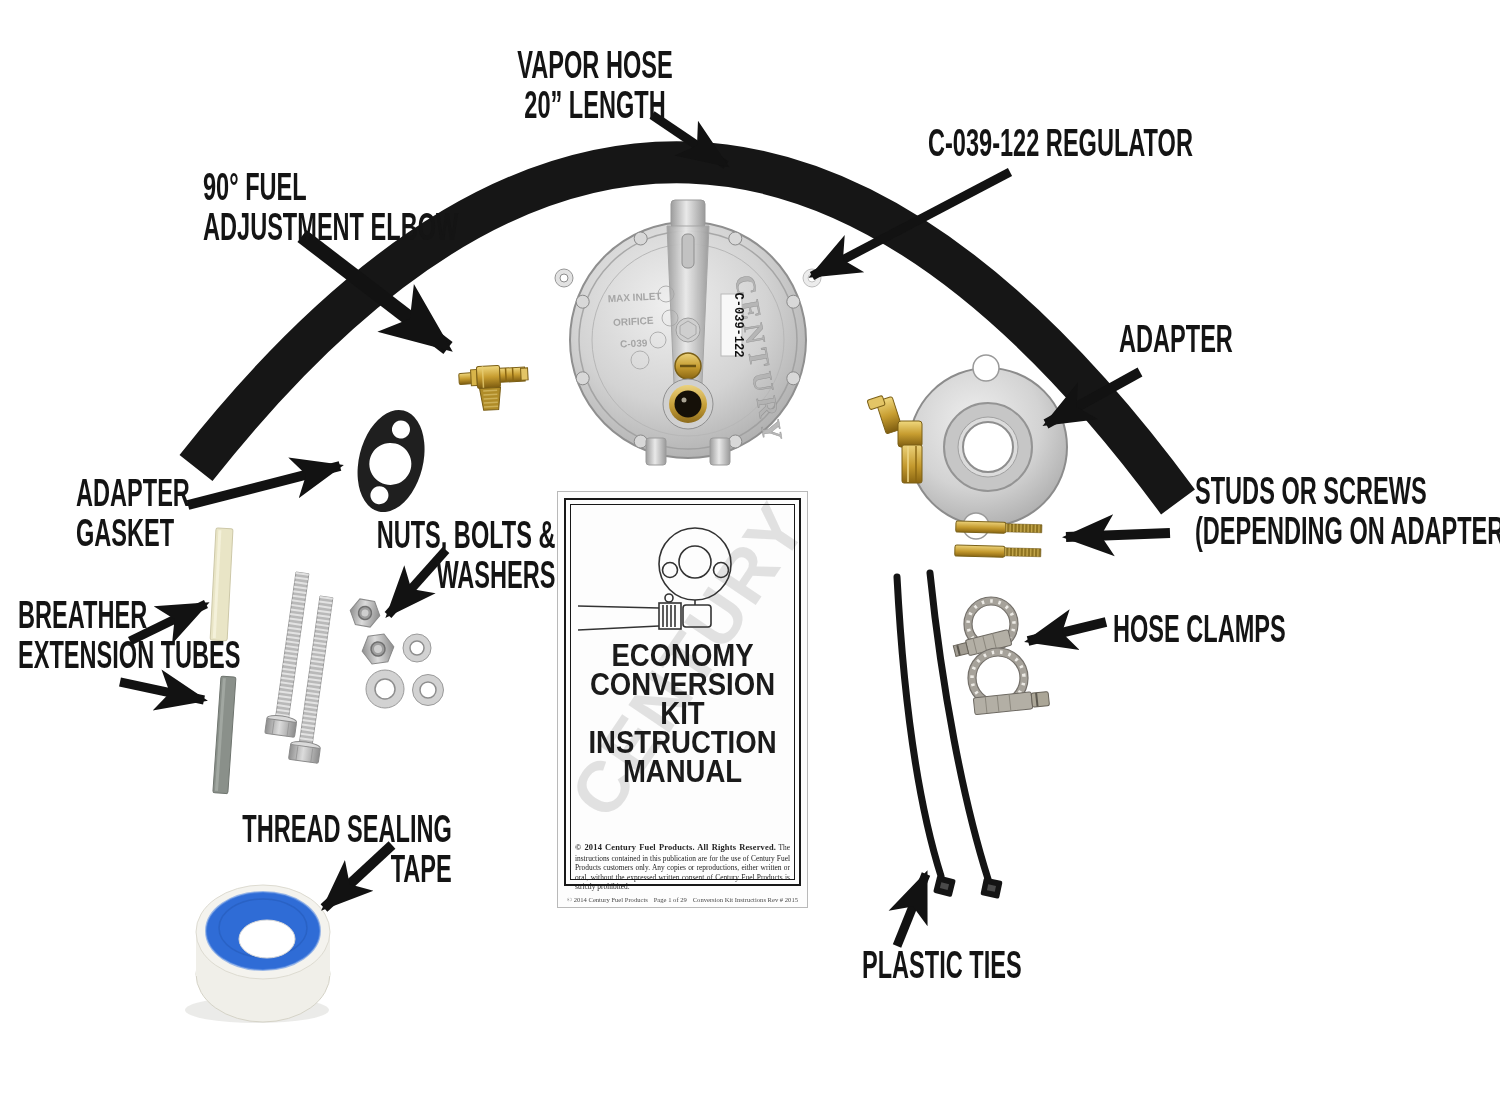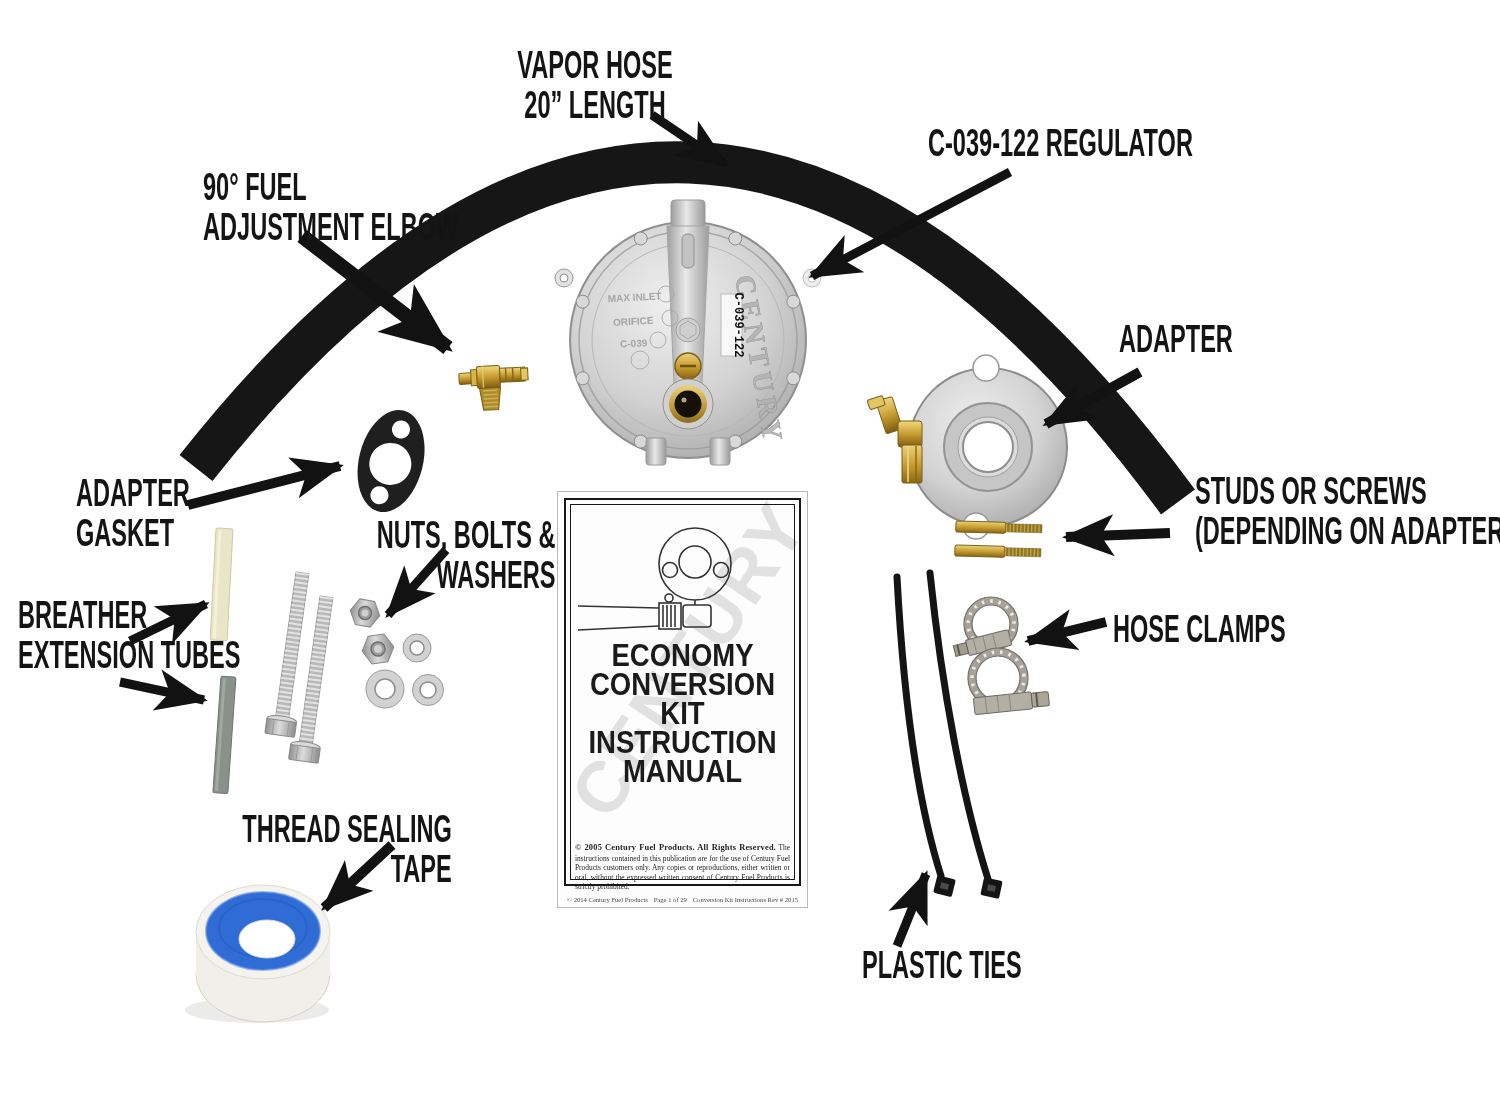--- a/index.html
+++ b/index.html
@@ -374,21 +374,21 @@
 
     <div class="m-title">
       <div>ECONOMY</div>
       <div>CONVERSION</div>
       <div>KIT</div>
       <div>INSTRUCTION</div>
       <div>MANUAL</div>
     </div>
 
     <div class="m-fine">
-      <span class="lead">© 2005 Century Fuel Products. All Rights Reserved.</span>
+      <span class="lead">© 2014 Century Fuel Products. All Rights Reserved.</span>
       <span>The instructions contained in this publication are for the use of Century Fuel Products customers only. Any copies or reproductions, either written or oral, without the expressed written consent of Century Fuel Products is strictly prohibited.</span>
     </div>
 
     <div class="m-footer">
       <span>© 2014 Century Fuel Products</span>
       <span>Page 1 of 29</span>
       <span>Conversion Kit Instructions   Rev # 2015</span>
     </div>
 
     <div class="m-border-outer"></div>

